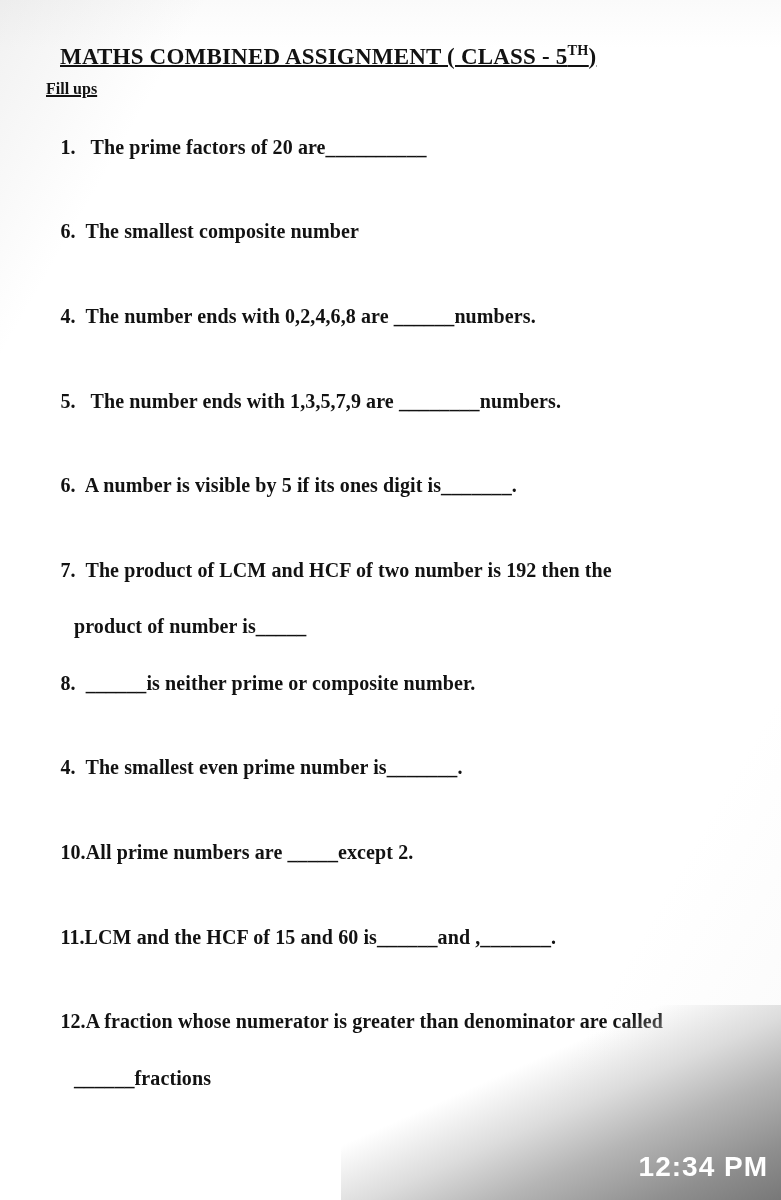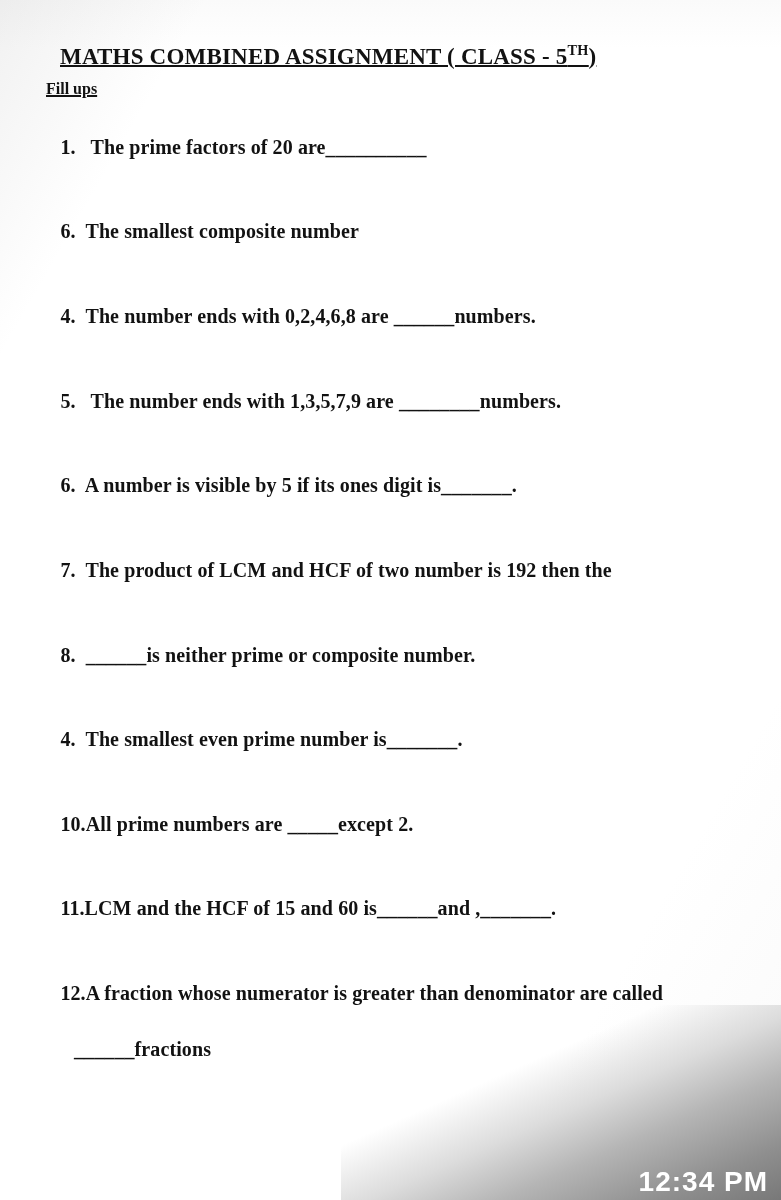--- a/index.html
+++ b/index.html
@@ -50,21 +50,21 @@
   .q-line2 { display: block; margin-left: 34px; }
   
   .corner-shade {
     position: absolute; right: 0; bottom: 0;
     width: 440px; height: 195px;
     background: linear-gradient(to left top,
       #787878 0%, #8f8f8f 14%, #b5b5b5 32%, #dcdcdc 47%, rgba(255,255,255,0) 64%);
     pointer-events: none;
   }
   .timestamp {
-    position: absolute; right: 13px; bottom: 2px;
+    position: absolute; right: 13px; bottom: 17px;
     font-family: "Liberation Sans", sans-serif;
     font-weight: bold;
     font-size: 28px;
     color: #ffffff;
     letter-spacing: 1px;
   }
 </style>
 </head>
 <body>
 
@@ -92,21 +92,21 @@
   <li class="q">
     <span class="q-line1">5.   The number ends with 1,3,5,7,9 are ________numbers.</span>
   </li>
 
   <li class="q">
     <span class="q-line1">6.  A number is visible by 5 if its ones digit is_______.</span>
   </li>
 
   <li class="q">
     <span class="q-line1">7.  The product of LCM and HCF of two number is 192 then the</span>
-  </li>
+  <span class="q-line2">product of number is_____</span></li>
 
   <li class="q">
     <span class="q-line1">8.  ______is neither prime or composite number.</span>
   </li>
 
   <li class="q">
     <span class="q-line1">4.  The smallest even prime number is_______.</span>
   </li>
 
   <li class="q">

